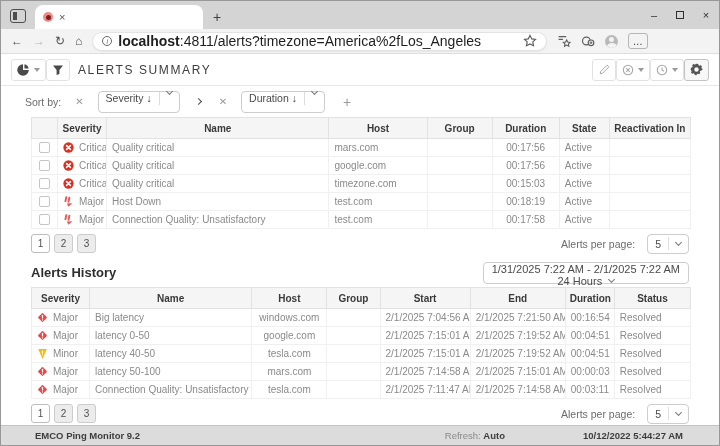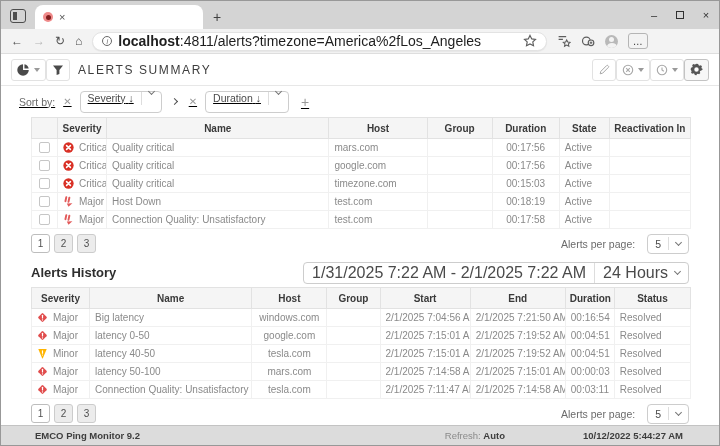--- a/index.html
+++ b/index.html
@@ -45,21 +45,21 @@
   .app { flex:1; background:#fff; display:flex; flex-direction:column; overflow:hidden; }
   .app-header { height:32px; border-bottom:1px solid #e7e7e7; display:flex; align-items:center; padding:0 10px; flex:none; }
   .hbtn { height:22px; border:1px solid #e2e2e2; border-radius:3px; background:#fff; display:flex; align-items:center;
           padding:0 5px; gap:4px; cursor:pointer; }
   .hbtn.active { border-color:#c3c3c3; background:#f7f7f7; }
   .caret { width:0; height:0; border-left:3px solid transparent; border-right:3px solid transparent; border-top:4px solid #9a9a9a; }
   .page-title { font-size:12px; letter-spacing:1.6px; color:#3d3d3d; margin-left:8px; }
   .spacer { flex:1; }
 
   
-  .sort-bar { height:31px; display:flex; align-items:center; padding:0 18px; gap:6px; flex:none;text-decoration:underline; }
+  .sort-bar { height:31px; display:flex; align-items:center; padding:0 24px; gap:12px; flex:none; }
   .muted-label { font-size:10.5px; color:#6b6b6b; }
   .xbtn { font-size:10px; color:#9a9a9a; cursor:pointer; line-height:1; padding:0 2px; }
   .chip { height:22px; border:1px solid #cdcdcd; border-radius:4px; background:#fff; display:flex; 
           padding:0 7px; gap:7px; font-size:10.5px; color:#4a4a4a; cursor:pointer; }
   .vsep { width:1px; height:13px; background:#ddd; }
   .chev { width:5px; height:5px; border:solid #767676; border-width:0 1px 1px 0; transform:rotate(45deg); margin-top:-3px; }
   .chev-right { width:5px; height:5px; border:solid #4d4d4d; border-width:0 1.5px 1.5px 0; transform:rotate(-45deg); margin:0 4px; }
   .plus-btn { font-size:14px; color:#9a9a9a; cursor:pointer; margin-left:6px; line-height:1; }
 
   
@@ -78,21 +78,21 @@
   .page-btn { width:19px; height:19px; border:1px solid #cccccc; border-radius:3px; background:#ececec; font-size:10px;
               color:#4f4f4f; display:flex; align-items:center; justify-content:center; cursor:pointer; }
   .page-btn.current { background:#fff; border-color:#bdbdbd; }
   .pp-select { height:20px; border:1px solid #cdcdcd; border-radius:4px; background:#fff; display:flex; align-items:center;
                padding:0 7px; gap:7px; font-size:10.5px; color:#4a4a4a; margin-left:8px; cursor:pointer; }
 
   
   .history-bar { height:29px; display:flex; align-items:center; padding:0 30px; flex:none; }
   .section-title { font-size:13px; font-weight:bold; color:#2e2e2e; }
   .range-box { height:22px; border:1px solid #cdcdcd; border-radius:4px; background:#fff; display:flex; align-items:center;
-               font-size:16px; color:#4a4a4a; cursor:pointer; }
+               font-size:11px; color:#4a4a4a; cursor:pointer;flex-direction:column; }
   .range-box .seg { padding:0 8px; display:flex; align-items:center; gap:7px; height:100%; }
   .range-box .divider { width:1px; height:100%; background:#ddd; }
 
   
   .statusbar { height:20px; background:#dcdcdc; border-top:1px solid #c3c3c3; display:flex; align-items:center;
                padding:0 36px 0 34px; font-size:9.5px; color:#3d3d3d; flex:none; }
   .sb-name { font-weight:bold; }
   .sb-refresh { margin-left:auto; margin-right:78px; }
   .sb-refresh .lab { color:#8a8a8a; }
   .sb-refresh .val { font-weight:bold; }

